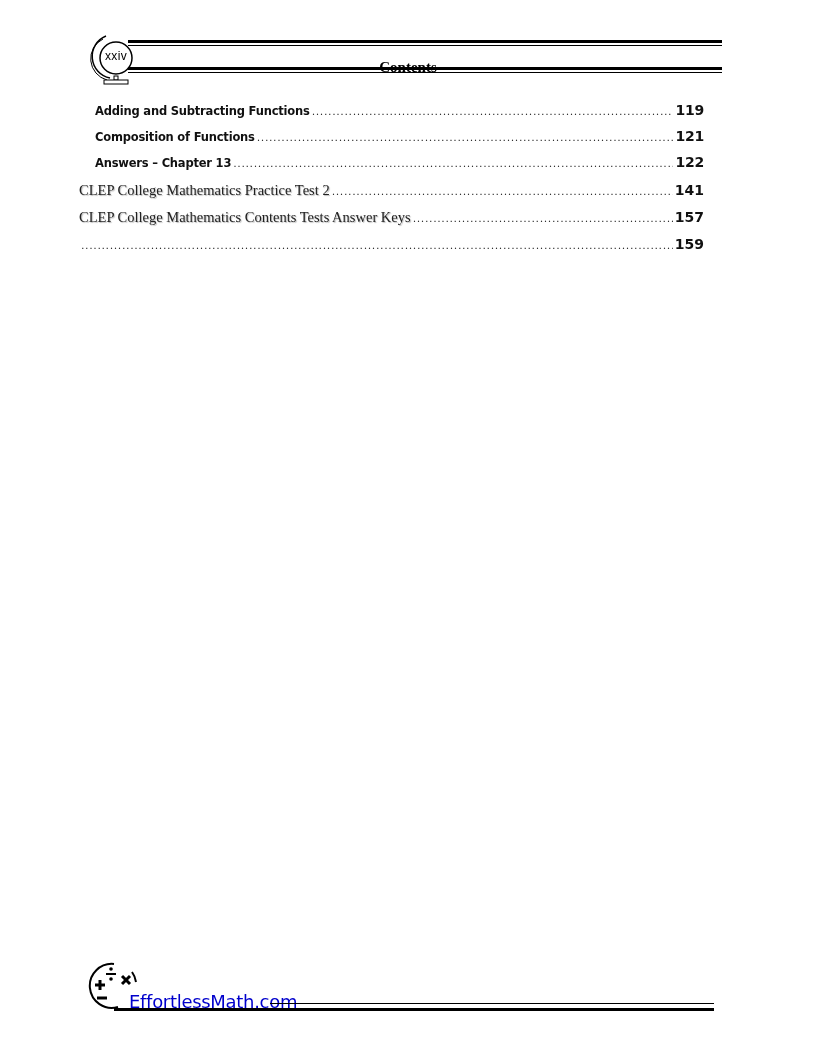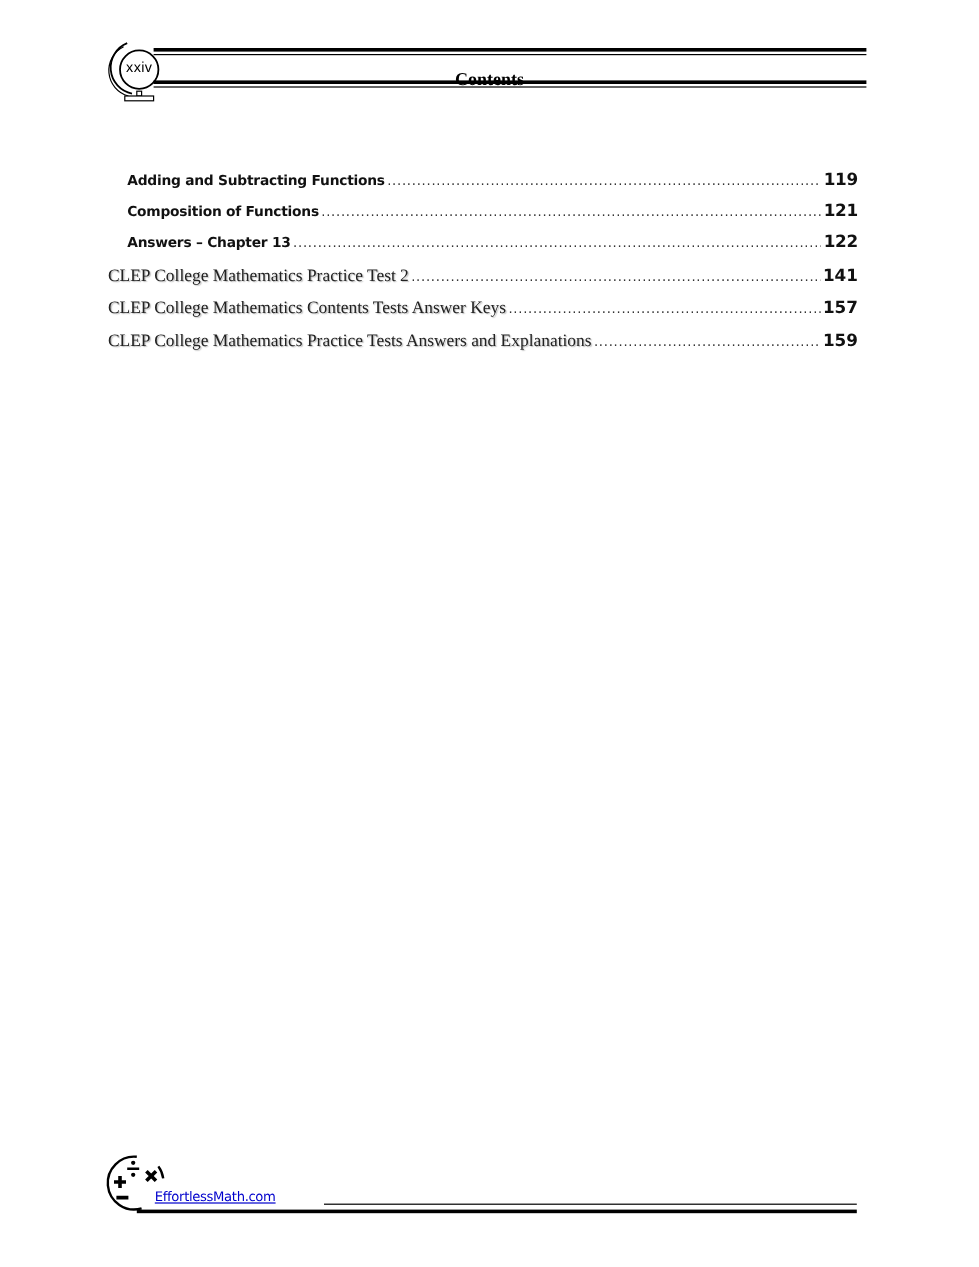--- a/index.html
+++ b/index.html
@@ -15,21 +15,21 @@
   .hl4 { top: 38px; height: 1px; }
   .globe { position: absolute; left: 0; top: 0; width: 50px; height: 52px; }
   .pagenum {
     position: absolute; left: 12px; top: 15px; width: 32px; text-align: center;
     font-family: Liberation Sans, sans-serif; font-size: 12px; letter-spacing: 0.3px;
   }
   .title {
     position: absolute; left: 260px; top: 13px; width: 120px; text-align: center;
     font-family: "Liberation Serif", serif; font-weight: bold; font-size: 15px; margin-top: 12px;
   }
-  .toc { position: absolute; left: 90px; top: 99px; width: 625px; margin-top: 40px; }
+  .toc { position: absolute; left: 79px; top: 99px; width: 625px; }
   .row {
     display: flex; align-items: baseline; white-space: nowrap; overflow: hidden;
   }
   .row.sub {
     padding-left: 16px; height: 26px; line-height: 22px;
     font-family: "DejaVu Sans", sans-serif; font-size: 11.5px; font-weight: bold;
     letter-spacing: -0.2px; color: #111;
   }
   .row.top {
     height: 27px; line-height: 27px;
@@ -46,21 +46,21 @@
     content: "................................................................................................................................................................................................................";
   }
   .row .page {
     flex: none; font-family: "DejaVu Sans", sans-serif; font-size: 14px; font-weight: bold;
     text-shadow: none; color: #111;
   }
   .footer { position: absolute; left: 88px; top: 960px; width: 632px; height: 55px; }
   .logo { position: absolute; left: 0; top: 0; width: 54px; height: 52px; }
   .site {
     position: absolute; left: 41px; top: 31px;
-    font-family: "DejaVu Sans", sans-serif; font-size: 11px; color: #0000cc;
+    font-family: "DejaVu Sans", sans-serif; font-size: 18px; color: #0000cc;
     text-decoration: underline; letter-spacing: -0.3px;
   }
   .fline1 { position: absolute; left: 182px; right: 6px; top: 43px; height: 1px; background: #000; }
   .fline2 { position: absolute; left: 26px; right: 6px; top: 48px; height: 3px; background: #000; }
 </style>
 </head>
 <body>
 
 <div class="header">
   <svg class="globe" viewBox="0 0 50 52">
@@ -98,21 +98,20 @@
     <span class="label">CLEP College Mathematics Practice Test 2</span>
     <span class="dots"></span>
     <span class="page">141</span>
   </div>
   <div class="row top">
     <span class="label">CLEP College Mathematics Contents Tests Answer Keys</span>
     <span class="dots"></span>
     <span class="page">157</span>
   </div>
   <div class="row top">
-    <span class="label">CLEP College Mathematics Practice Tests Answers and Explanations</span>
     <span class="dots"></span>
     <span class="page">159</span>
   </div>
 </div>
 
 <div class="footer">
   <svg class="logo" viewBox="0 0 54 52">
     <path d="M26 4 A22 22 0 1 0 30 47" fill="none" stroke="#000" stroke-width="2"></path>
     <path d="M44 12 A22 22 0 0 1 48 22" fill="none" stroke="#000" stroke-width="2"></path>
     <line x1="7" y1="25" x2="17" y2="25" stroke="#000" stroke-width="3"></line>

